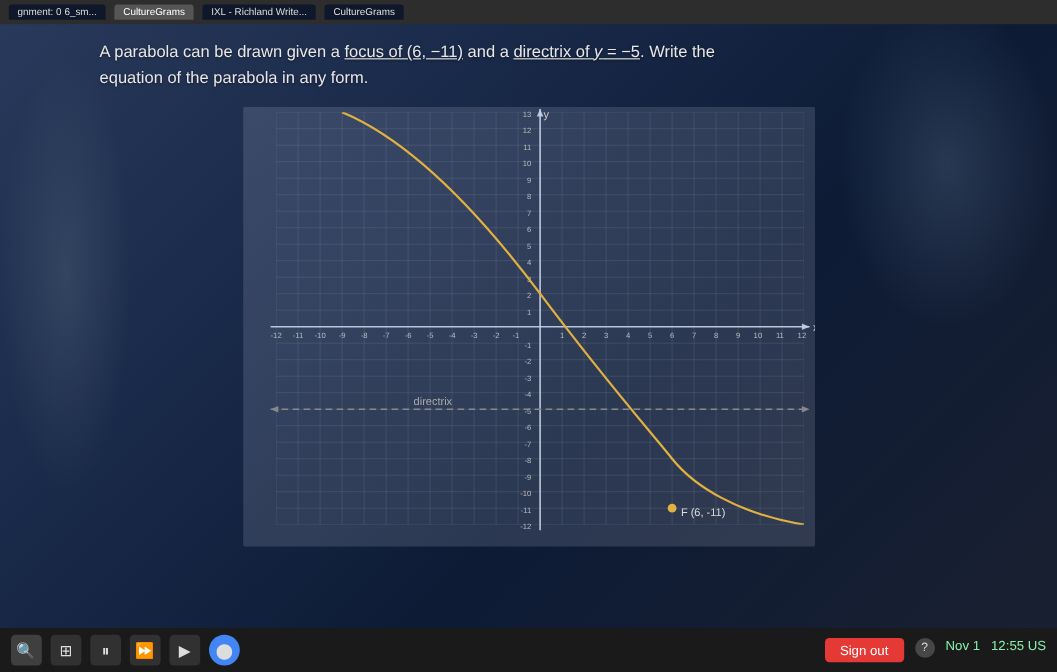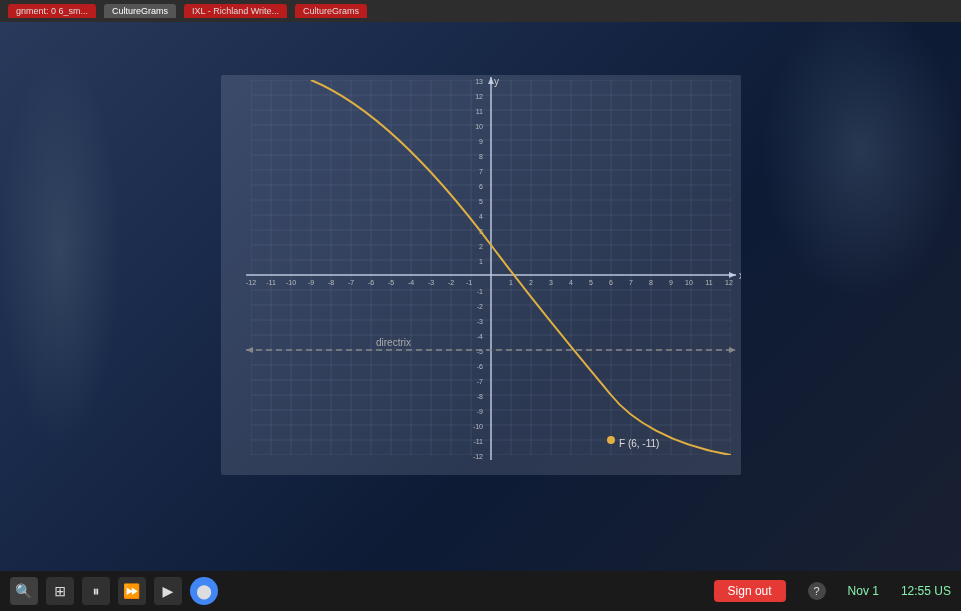--- a/index.html
+++ b/index.html
@@ -50,21 +50,21 @@
       background: #2d2d2d;
       display: flex;
       align-items: center;
       padding: 0 8px;
       z-index: 100;
       font-size: 10px;
       color: #ccc;
       gap: 8px;
     }
     .browser-tab {
-      background: #b91c1c;
+      background: #0f172a;
       padding: 2px 8px;
       border-radius: 3px 3px 0 0;
       font-size: 9px;
       color: #ddd;
     }
     .browser-tab.active {
       background: #555;
       color: #fff;
     }
 
@@ -143,22 +143,22 @@
       color: #ddd;
     }
     .taskbar-icon.search { background: rgba(150,150,150,0.3); }
     .taskbar-center {
       display: flex;
       align-items: center;
       gap: 6px;
     }
     .taskbar-right {
       display: flex;
-      align-items: center;
-      gap: 22px;
+      align-items: flex-start;
+      gap: 10px;
       color: #ddd;
       font-size: 12px;
     }
     .sign-out-btn {
       background: #e53935;
       color: white;
       padding: 4px 14px;
       border-radius: 4px;
       font-size: 12px;
       cursor: pointer;
@@ -189,21 +189,25 @@
 
 <div class="browser-bar">
   <span class="browser-tab">gnment: 0 6_sm...</span>
   <span class="browser-tab active">CultureGrams</span>
   <span class="browser-tab">IXL - Richland Write...</span>
   <span class="browser-tab">CultureGrams</span>
 </div>
 
 <div class="main-content">
   <div class="problem-text">
+    <span>
+      A parabola can be drawn given a <span class="underline">focus of (6, −11)</span> and a <span class="underline">directrix of <i>y</i> = −5</span>. Write the
+    </span>
     <br>
+    <span>equation of the parabola in any form.</span>
   </div>
 
   <div class="graph-container">
     <svg class="graph-svg" viewBox="0 0 520 400" xmlns="http://www.w3.org/2000/svg">
 
       <rect width="520" height="400" fill="rgba(220,230,245,0.15)" rx="2"></rect>
 
       <defs>
         <clipPath id="graph-clip">
           <rect x="30" y="5" width="480" height="375"></rect>

